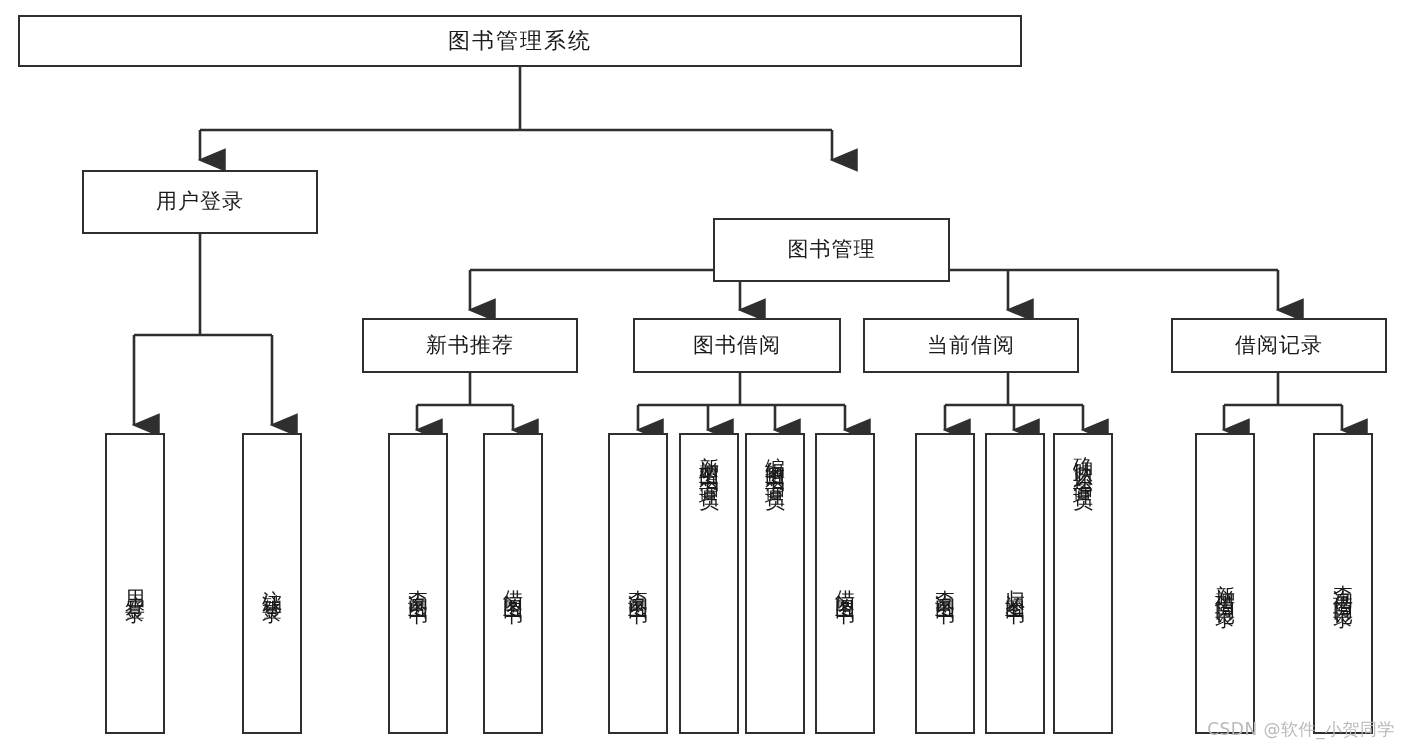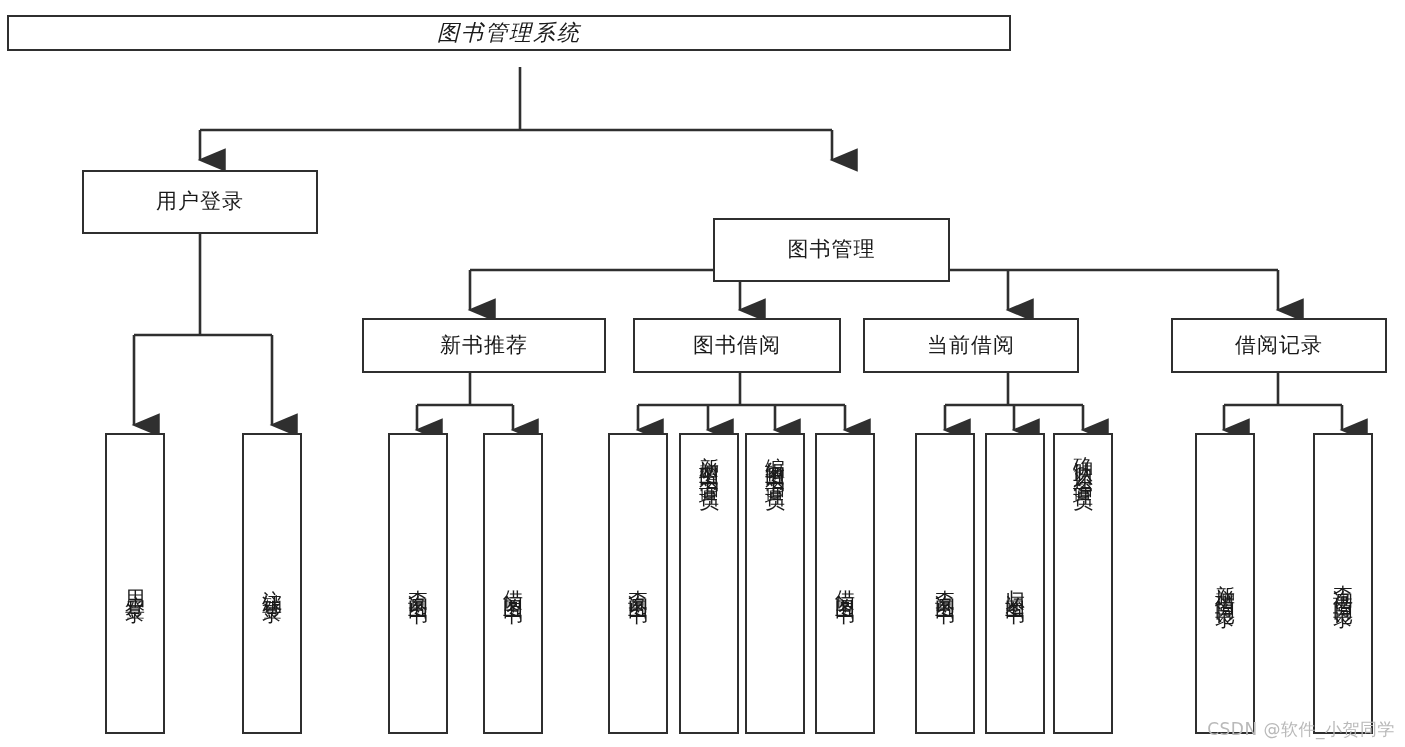--- a/index.html
+++ b/index.html
@@ -121,32 +121,32 @@
       <path d="M 1014 405 L 1014 430" marker-end="url(#arrow)"></path>
       <path d="M 1083 405 L 1083 430" marker-end="url(#arrow)"></path>
 
       <path d="M 1278 373 L 1278 405"></path>
       <path d="M 1224 405 L 1342 405"></path>
       <path d="M 1224 405 L 1224 430" marker-end="url(#arrow)"></path>
       <path d="M 1342 405 L 1342 430" marker-end="url(#arrow)"></path>
     </g>
   </svg>
 
-  <div class="node root" style="left:7px; top:15px; width:1004px; height:36px;font-style:italic;">
+  <div class="node root" style="left:18px; top:15px; width:1004px; height:52px;">
     <span>图书管理系统</span>
   </div>
 
   <div class="node h" style="left:82px; top:170px; width:236px; height:64px;">
     <span>用户登录</span>
   </div>
   <div class="node h" style="left:713px; top:170px; width:237px; height:64px;margin-top:48px;">
     <span>图书管理</span>
   </div>
 
-  <div class="node h" style="left:362px; top:318px; width:244px; height:55px;text-align:right;">
+  <div class="node h" style="left:362px; top:318px; width:216px; height:55px;text-align:right;">
     <span>新书推荐</span>
   </div>
   <div class="node h" style="left:633px; top:318px; width:208px; height:55px;">
     <span>图书借阅</span>
   </div>
   <div class="node h" style="left:863px; top:318px; width:216px; height:55px;">
     <span>当前借阅</span>
   </div>
   <div class="node h" style="left:1171px; top:318px; width:216px; height:55px;align-items:center;">
     <span>借阅记录</span>

